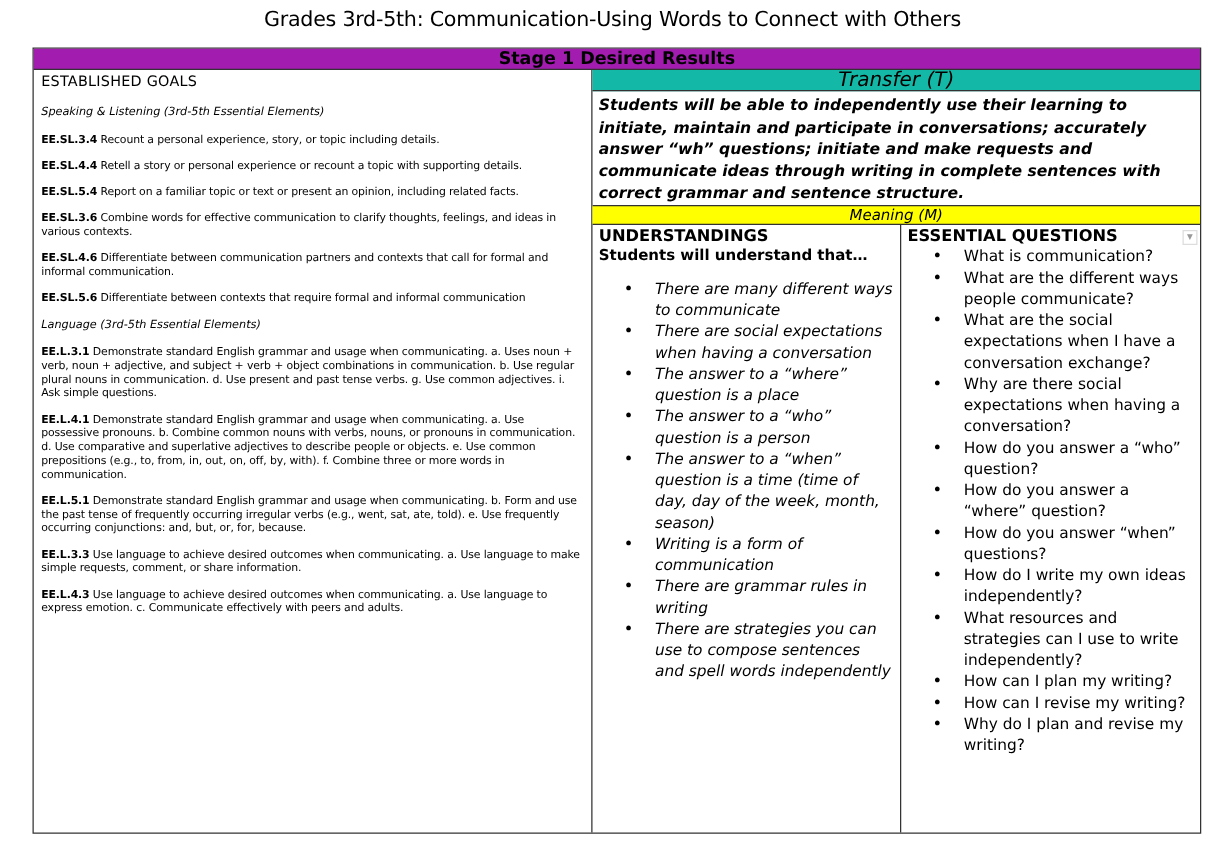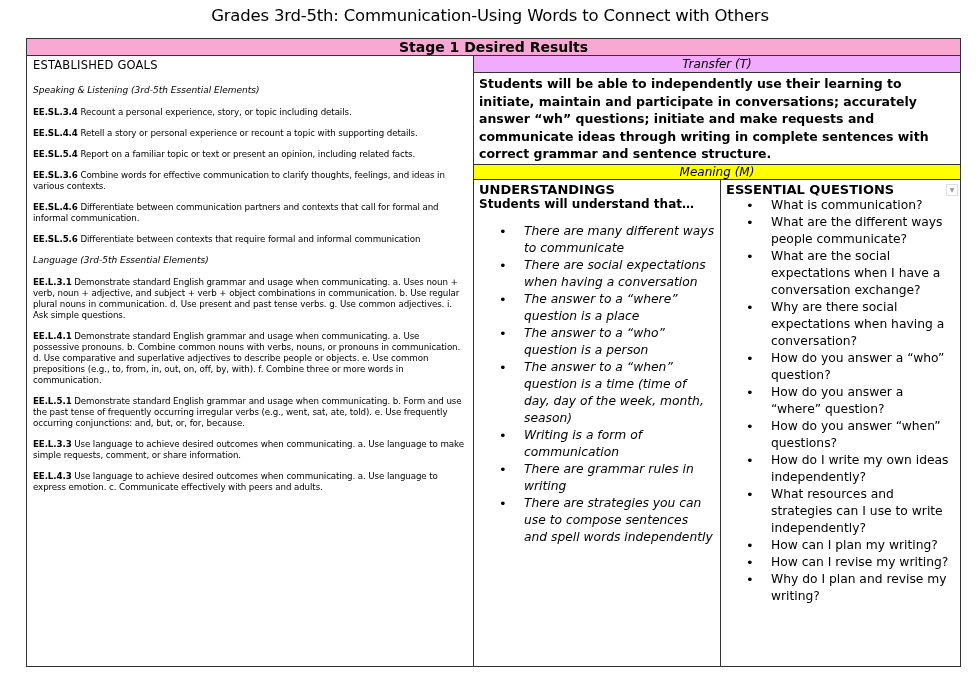--- a/index.html
+++ b/index.html
@@ -1,27 +1,27 @@
 <!DOCTYPE html>
 <html><head>
 <meta charset="utf-8">
 <style>
   html, body { margin: 0; padding: 0; background: #ffffff; }
   body { width: 980px; height: 690px; position: relative; overflow: hidden; font-family: "DejaVu Sans", sans-serif; color: #000; }
   .title { position: absolute; left: 0; top: 6px; width: 980px; text-align: center; font-size: 16.5px; letter-spacing: -0.2px; }
   .table { position: absolute; left: 26px; top: 38px; width: 935px; height: 629px; border: 1px solid #333; box-sizing: border-box; }
-  .stage-bar { position: absolute; left: 0; top: 0; width: 100%; height: 17px; background: #f9a8d4; border-bottom: 1px solid #333; text-align: center; font-size: 14px; font-weight: bold; line-height: 17px; box-sizing: border-box; }
+  .stage-bar { position: absolute; left: 0; top: 0; width: 100%; height: 17px; background: #a21caf; border-bottom: 1px solid #333; text-align: center; font-size: 14px; font-weight: bold; line-height: 17px; box-sizing: border-box; }
   .left-col { position: absolute; left: 0; top: 17px; width: 447px; bottom: 0; border-right: 1px solid #333; box-sizing: border-box; padding: 2px 6px 0 6px; }
   .left-col .heading { font-size: 11.5px; font-weight: normal; margin: 0 0 13px 0; letter-spacing: 0.2px; }
   .left-col .section { font-size: 9px; font-style: italic; margin: 0 0 12px 0; }
   .left-col .goal { font-size: 8.7px; line-height: 11px; margin: 0 0 10px 0; letter-spacing: -0.1px; }
   .left-col .goal b { font-weight: bold; }
   .right-col { position: absolute; left: 447px; top: 17px; right: 0; bottom: 0; }
-  .transfer-bar { height: 17px; background: #f0abfc; border-bottom: 1px solid #333; text-align: center; font-size: 12px; font-style: italic; line-height: 16px; box-sizing: border-box; }
-  .transfer-text { padding: 2px 5px 0 5px; font-size: 12.5px; font-weight: bold; line-height: 17.5px; height: 91px; box-sizing: border-box; }
+  .transfer-bar { height: 17px; background: #14b8a6; border-bottom: 1px solid #333; text-align: center; font-size: 16px; font-style: italic; line-height: 16px; box-sizing: border-box; }
+  .transfer-text { padding: 2px 5px 0 5px; font-size: 12.5px; font-weight: bold; font-style: italic; line-height: 17.5px; height: 91px; box-sizing: border-box; }
   .meaning-bar { height: 16px; background: #ffff00; border-top: 1px solid #333; border-bottom: 1px solid #333; text-align: center; font-size: 12px; font-style: italic; line-height: 14px; box-sizing: border-box; }
   .split { position: absolute; left: 0; right: 0; top: 124px; bottom: 0; }
   .und { position: absolute; left: 0; top: 0; width: 247px; bottom: 0; border-right: 1px solid #333; box-sizing: border-box; padding: 2px 5px; }
   .eq { position: absolute; left: 247px; top: 0; right: 0; bottom: 0; padding: 2px 5px; box-sizing: border-box; }
   .col-head { font-size: 13px; font-weight: bold; line-height: 15px; }
   .col-sub { font-size: 12px; font-weight: bold; line-height: 15px; }
   ul { margin: 0; padding: 0 0 0 45px; list-style: none; }
   li { font-size: 12.3px; line-height: 17px; position: relative; }
   li::before { content: "•"; position: absolute; left: -25px; top: 0; font-size: 13px; }
   .und ul { margin-top: 11px; font-style: italic; }

